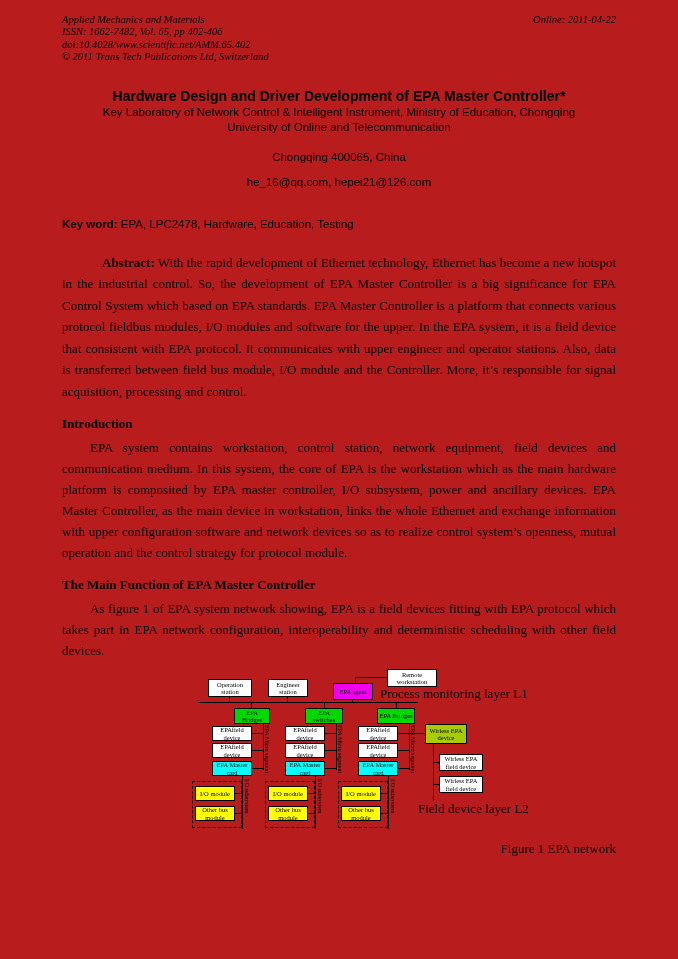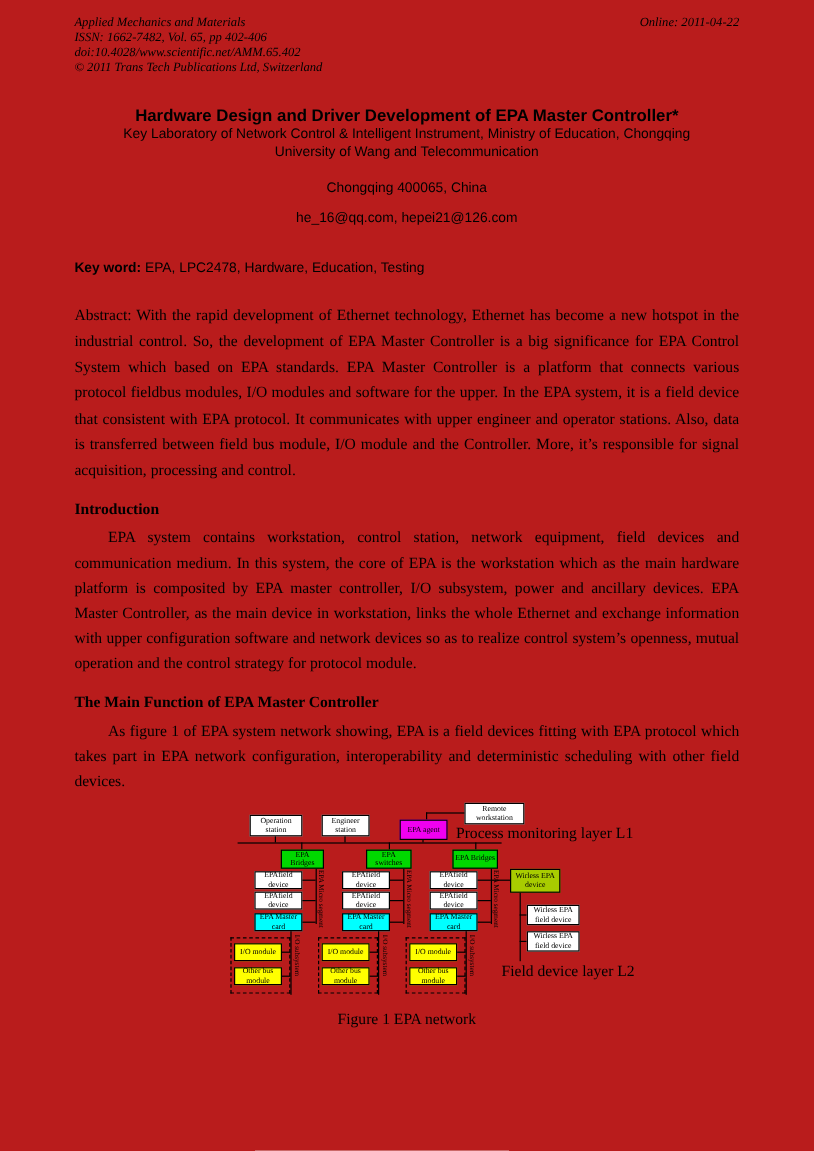--- a/index.html
+++ b/index.html
@@ -37,21 +37,21 @@
   .emails{margin-top:11px;line-height:14px;}
   
   .keywords{
     margin-top:28px;font-size:11.5px;line-height:15px;
     font-family:"Liberation Sans","DejaVu Sans",sans-serif;
   }
   .keywords b{font-weight:bold;}
   .abstract{
     margin:20px 0 0 0;font-size:13px;line-height:21.5px;text-align:justify;
   }
-  .abstract b{font-weight:normal;}
+  .abstract b{font-weight:bold;margin-left:40px;}
   
   .sect-h{
     margin:14px 0 0 0;font-size:13px;line-height:16px;font-weight:bold;
   }
   .para{
     margin:5px 0 0 0;font-size:13px;line-height:21px;text-align:justify;text-indent:28px;
   }
   
   .fig{
     position:relative;width:300px;height:168px;
@@ -114,42 +114,42 @@
   .subtext{left:52px;top:55px;height:50px;}
   
   .wconn{left:219px;top:64px;width:16px;height:1px;}
   .olive{left:235px;top:55px;width:42px;height:20px;}
   .wline{left:243px;top:75px;width:1px;height:57px;}
   .wstub1{left:243px;top:93px;width:6px;height:1px;}
   .wstub2{left:243px;top:115px;width:6px;height:1px;}
   .wbox1{left:249px;top:85px;width:44px;height:17px;}
   .wbox2{left:249px;top:107px;width:44px;height:17px;}
   .l2{left:228px;top:136px;text-align:right;}
-  .caption{margin-top:4px;text-align:center;font-size:13px;line-height:16px;}
+  .caption{margin-top:4px;text-align:right;font-size:13px;line-height:16px;}
 </style>
 </head>
 <body>
 
 <div class="page">
   <div class="content">
 
     <div class="hdr">
       <div class="hdr-left">
         <div>Applied Mechanics and Materials</div>
         <div>ISSN: 1662-7482, Vol. 65, pp 402-406</div>
         <div>doi:10.4028/www.scientific.net/AMM.65.402</div>
         <div>© 2011 Trans Tech Publications Ltd, Switzerland</div>
       </div>
       <div class="hdr-right">Online: 2011-04-22</div>
     </div>
 
     <div class="title">Hardware Design and Driver Development of EPA Master Controller*</div>
     <div class="affil">
       <div>Key Laboratory of Network Control &amp; Intelligent Instrument, Ministry of Education, Chongqing</div>
-      <div>University of Wang and Telecommunication</div>
+      <div>University of Online and Telecommunication</div>
     </div>
     <div class="addr">Chongqing 400065, China</div>
     <div class="emails">he_16@qq.com, hepei21@126.com</div>
 
     <div class="keywords">
       <b>Key word:</b>
       <span>EPA, LPC2478, Hardware, Education, Testing</span>
     </div>
 
     <p class="abstract">

